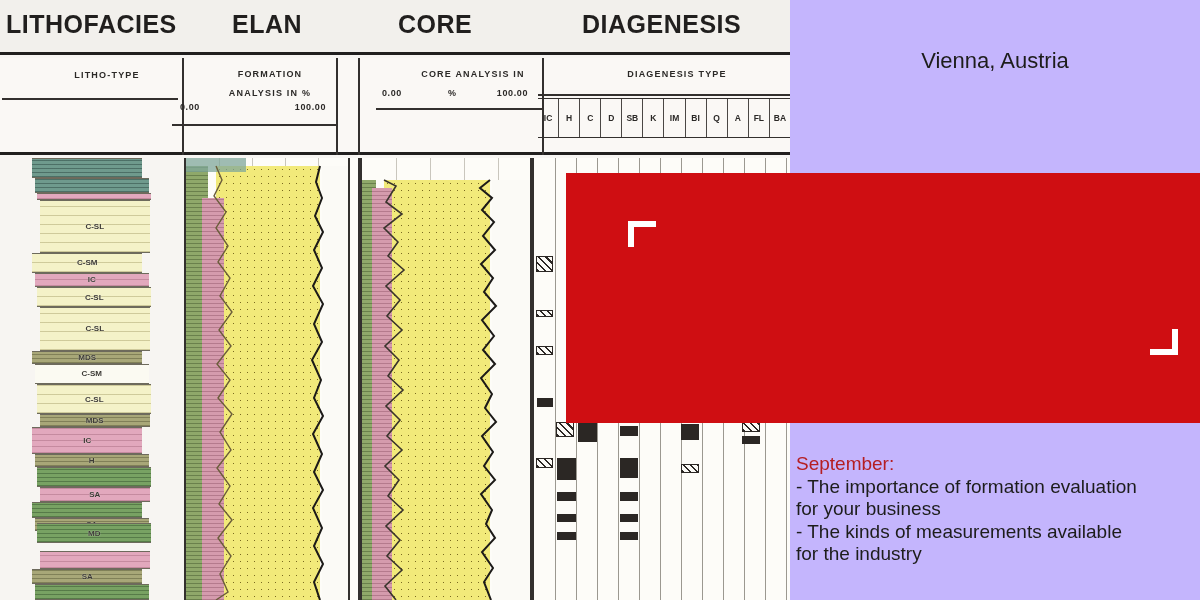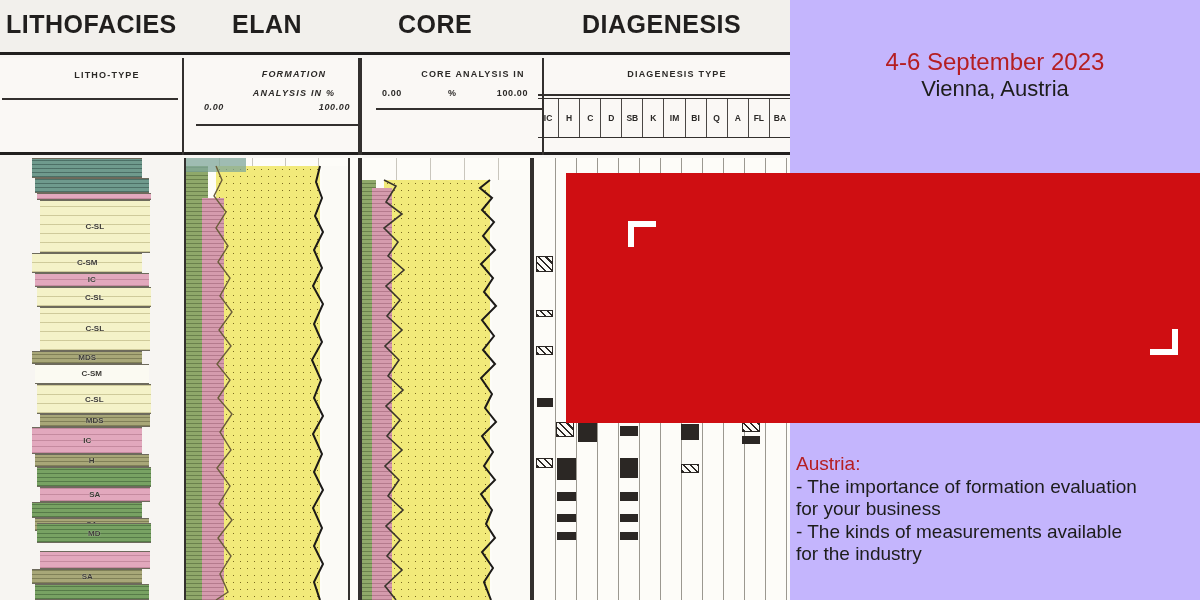--- a/index.html
+++ b/index.html
@@ -58,21 +58,21 @@
   }
   .sh-rng {
     position: absolute; font-family: "Liberation Sans", sans-serif;
     font-weight: bold; font-size: 9px; color: #2b2927; letter-spacing: .6px;
   }
 
   #sh-litho { left: 0; width: 184px; }
   #sh-litho .sh-lab { display:block; margin-top: 12px; }
   #sh-litho .rule { position:absolute; left:2px; right:4px; top:40px; height:0; border-top:2px solid #33302e; }
 
-  #sh-elan { left: 196px; width: 166px; font-style: italic; }
+  #sh-elan { left: 172px; width: 166px; }
   #sh-elan .sh-lab { display:block; }
   #sh-elan .l1 { margin-top: 11px; }
   #sh-elan .l2 { margin-top: 9px; }
   #sh-elan .lo { left: 8px; top: 44px; }
   #sh-elan .hi { right: 10px; top: 44px; }
   #sh-elan .rule { position:absolute; left:0; right:0; top:66px; height:0; border-top:2px solid #33302e; }
 
   #sh-gap1 { left: 350px; width: 10px; border-right: 2px solid #33302e; }
 
   #sh-core { left: 372px; width: 172px; }
@@ -401,36 +401,35 @@
           <div class="diag-mark" style="left:147px;top:266px;width:18px;height:16px;"></div>
           <div class="diag-hatch" style="left:147px;top:306px;width:18px;height:9px;"></div>
           <div class="diag-hatch" style="left:208px;top:264px;width:18px;height:10px;"></div>
           <div class="diag-mark" style="left:208px;top:278px;width:18px;height:8px;"></div>
         </div>
       </div>
     </div>
   </div>
 
   <div id="datebox">
-    <div id="date-line">4-6 September 2023</div>
     <div id="city-line">Vienna, Austria</div>
   </div>
 
   <div id="banner">
     <div class="bracket" id="bracket-tl">
       <span class="h"></span>
         <span class="v"></span>
     </div>
     <div class="bracket" id="bracket-br">
       <span class="h"></span>
         <span class="v"></span>
     </div>
   </div>
 
   <div id="discover">
-    <div id="discover-head">Austria:</div>
+    <div id="discover-head">September:</div>
     <div class="disc-item">- The importance of formation evaluation
    for your business</div>
     <div class="disc-item">- The kinds of measurements available
    for the industry</div>
   </div>
 
 </div>
 
 </body></html>

